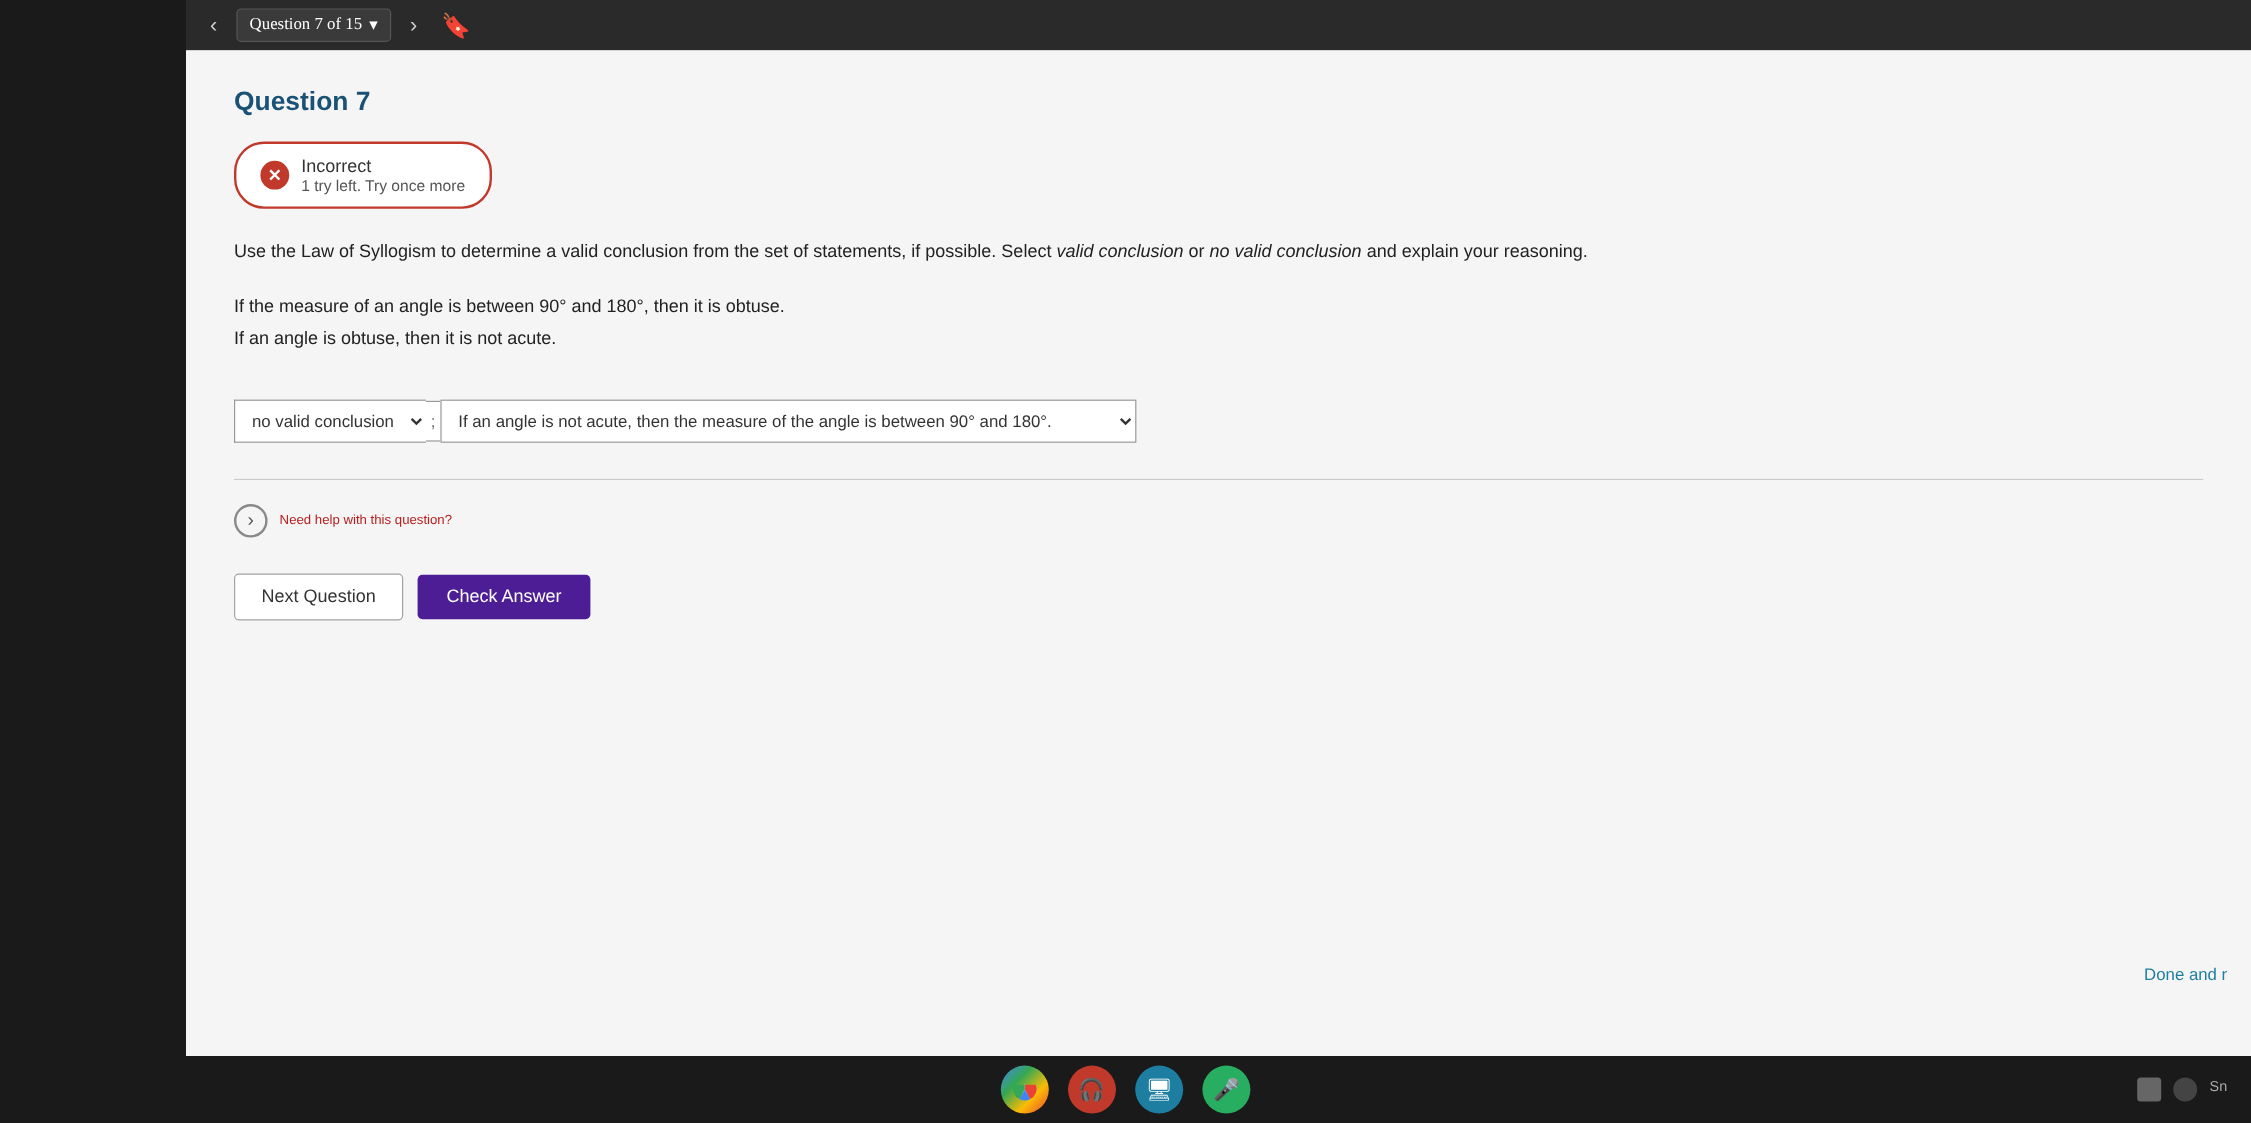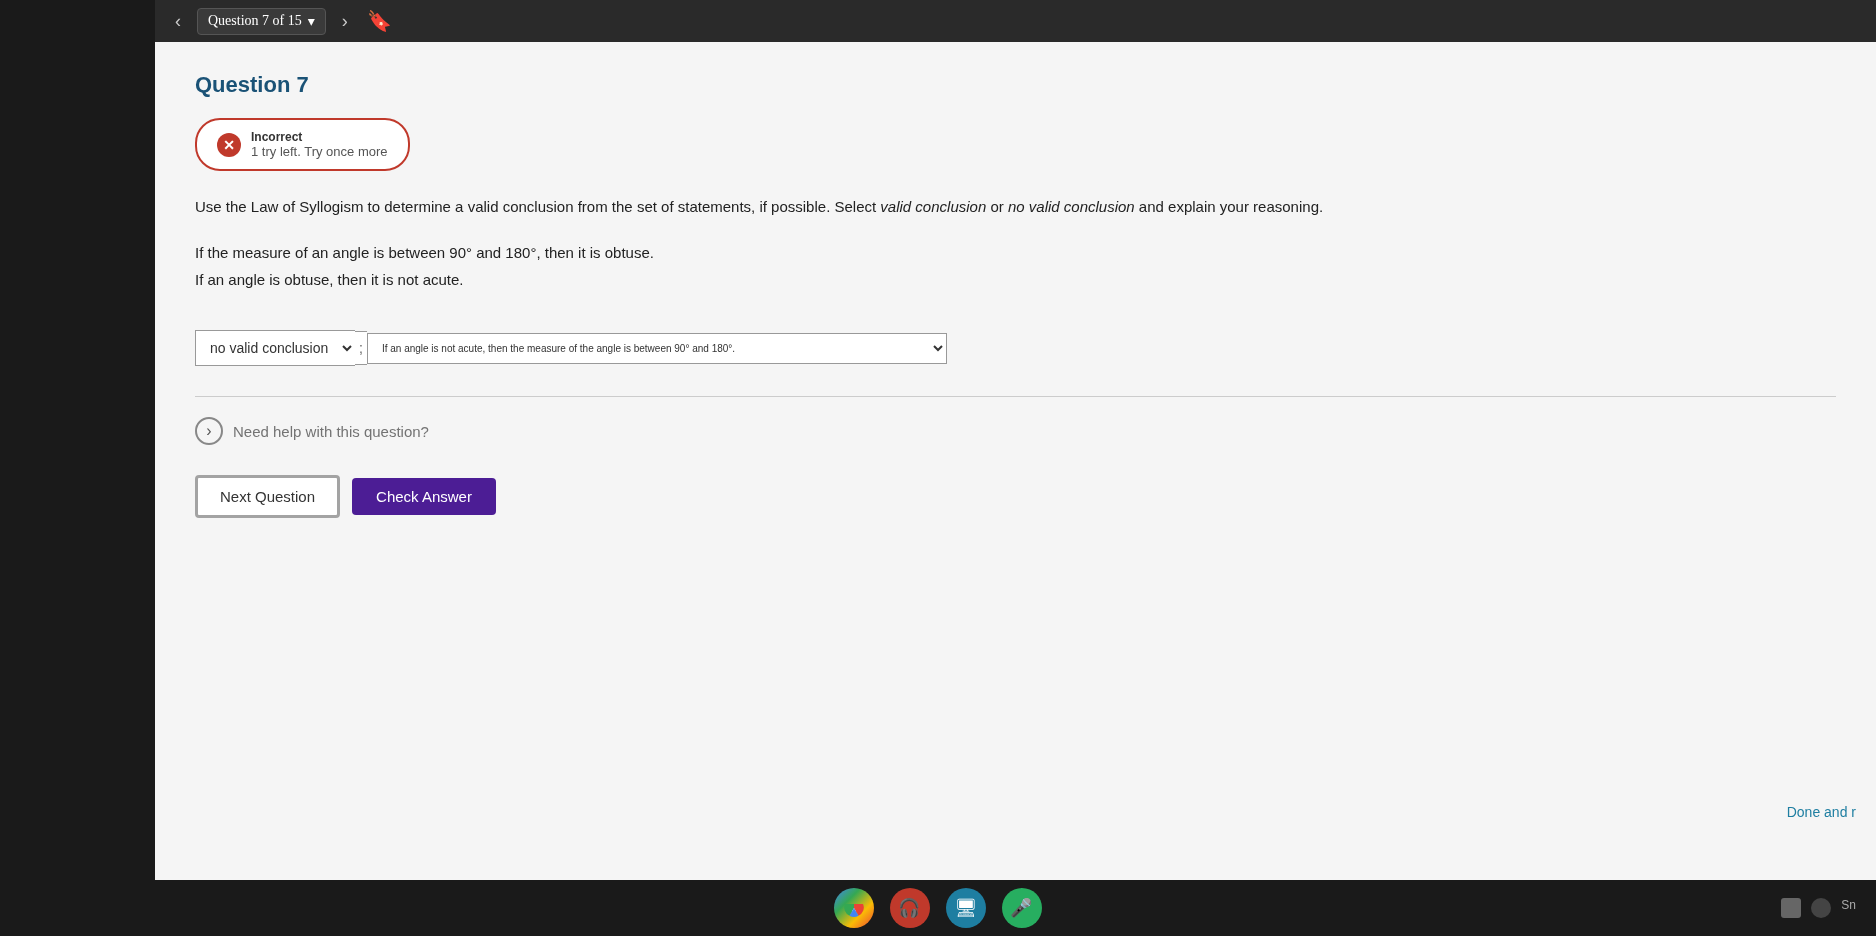--- a/index.html
+++ b/index.html
@@ -120,22 +120,22 @@
       font-weight: bold;
       flex-shrink: 0;
     }
 
     .incorrect-text {
       display: flex;
       flex-direction: column;
     }
 
     .incorrect-label {
-      font-weight: bold;
-      font-size: 12px;
+      font-weight: normal;
+      font-size: 15px;
       color: #333;
     }
 
     .incorrect-sub {
       font-size: 13px;
       color: #555;
     }
 
     
     .question-body {
@@ -188,21 +188,21 @@
       border-right: none;
       background: #fff;
       padding: 8px 4px;
       font-size: 14px;
       color: #666;
     }
 
     .dropdown-wide {
       border: 1px solid #999;
       padding: 8px 10px;
-      font-size: 10px;
+      font-size: 14px;
       color: #333;
       background: #fff;
       cursor: pointer;
       min-width: 580px;
       outline: none;
     }
 
     
     .help-section {
       border-top: 1px solid #ccc;
@@ -220,35 +220,35 @@
       border-radius: 50%;
       display: flex;
       align-items: center;
       justify-content: center;
       color: #555;
       font-size: 16px;
       flex-shrink: 0;
     }
 
     .help-text {
-      font-size: 15px;
-      color: #737373;
+      font-size: 11px;
+      color: #b91c1c;
     }
 
     
     .button-row {
       display: flex;
       align-items: center;
       gap: 12px;
       margin-bottom: 20px;
     }
 
     .btn-next {
       background: #fff;
-      border: 3px solid #a3a3a3;
+      border: 1px solid #a3a3a3;
       color: #333;
       padding: 10px 22px;
       font-size: 15px;
       border-radius: 4px;
       cursor: pointer;
     }
 
     .btn-check {
       background: #4c1d95;
       border: none;

